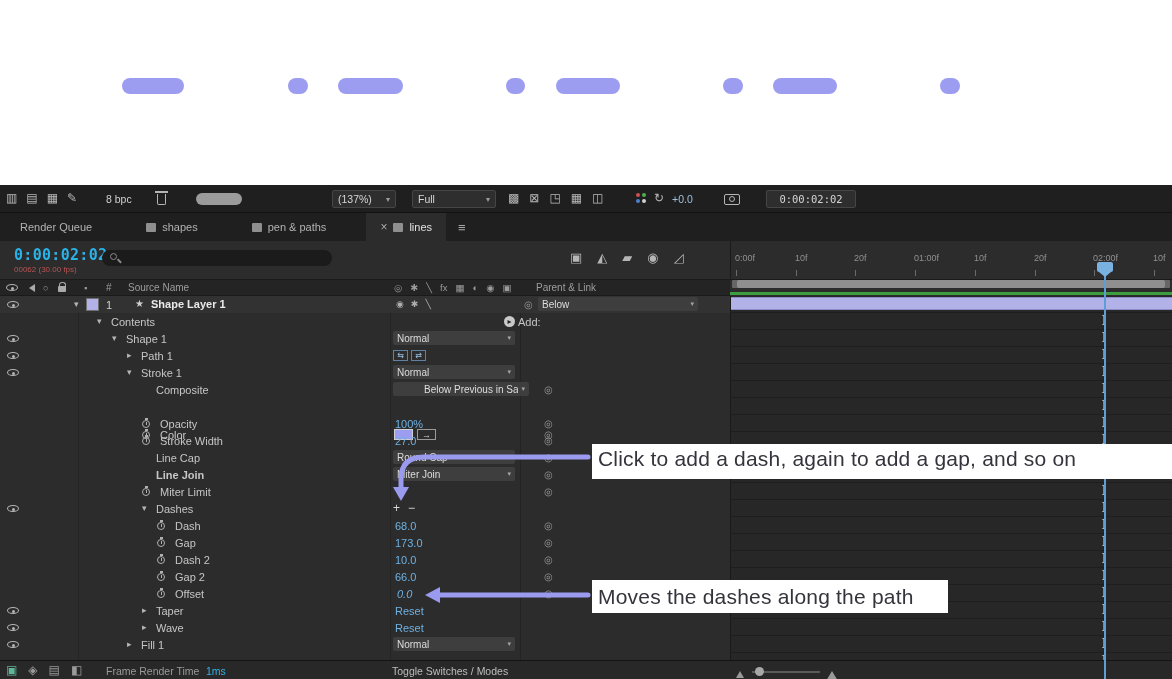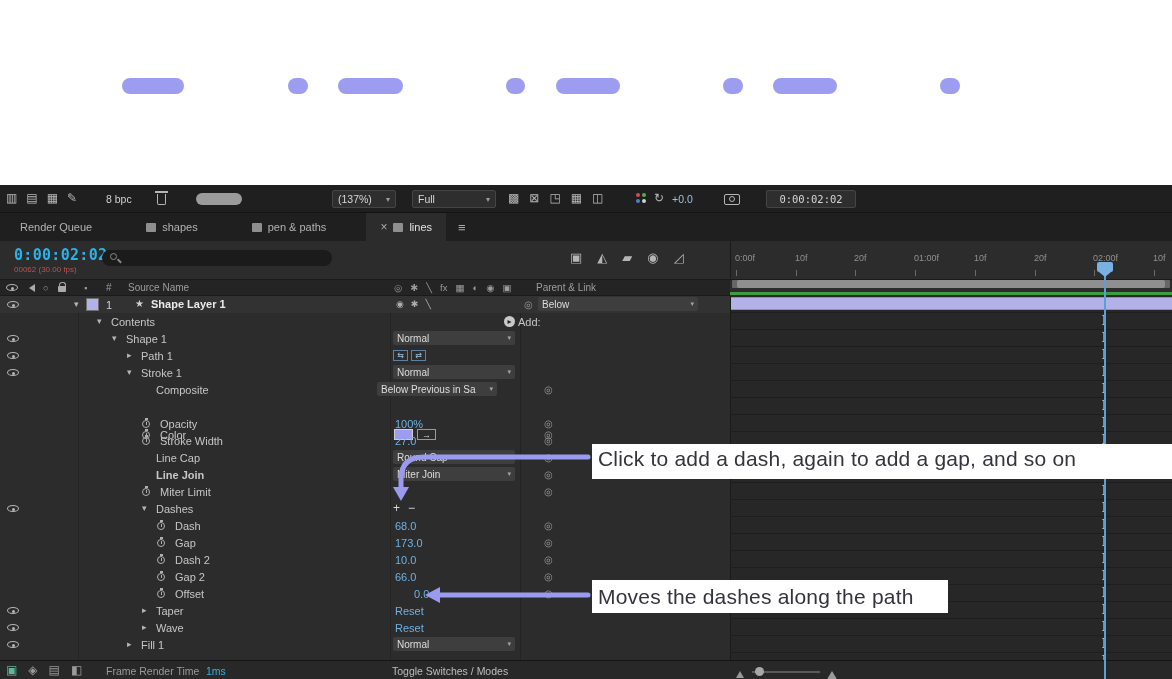--- a/index.html
+++ b/index.html
@@ -322,21 +322,21 @@
           <span class="i-eye" style="left: 7px; top: 5px;"></span>
           <span class="twirl" style="left: 127px;">▾</span>
           <span class="plabel" style="left: 141px;">Stroke 1</span>
           <div class="pdd" style="left: 393px; width: 122px;">
             <span class="pddtext">Normal</span>
             <span class="caret">▾</span>
           </div>
         </div>
         <div class="prow" style="top: 85px;">
           <span class="plabel" style="left: 156px;">Composite</span>
-          <div class="pdd" style="left: 377px; width: 120px;">
+          <div class="pdd" style="left: 393px; width: 136px; text-align: right;">
             <span class="pddtext">Below Previous in Sa</span>
             <span class="caret">▾</span>
           </div>
           <span class="whip" style="left: 544px;">◎</span>
         </div>
         <div class="prow" style="top: 102px; margin-top: 28px;">
           <span class="sw" style="left: 142px; top: 4px;"></span>
           <span class="plabel" style="left: 160px;">Color</span>
           <span class="swatch" style="left: 394px;"></span>
           <span class="arrowbox" style="left: 417px;">→</span>
@@ -402,21 +402,21 @@
         </div>
         <div class="prow" style="top: 272px;">
           <span class="sw" style="left: 157px; top: 4px;"></span>
           <span class="plabel" style="left: 175px;">Gap 2</span>
           <span class="bluev" style="left: 395px;">66.0</span>
           <span class="whip" style="left: 544px;">◎</span>
         </div>
         <div class="prow" style="top: 289px;">
           <span class="sw" style="left: 157px; top: 4px;"></span>
           <span class="plabel" style="left: 175px;">Offset</span>
-          <span class="bluev" style="left: 414px;">0.0</span>
+          <span class="bluev" style="left: 397px; font-style: italic;">0.0</span>
           <span class="whip" style="left: 544px;">◎</span>
         </div>
         <div class="prow" style="top: 306px;">
           <span class="i-eye" style="left: 7px; top: 5px;"></span>
           <span class="twirl" style="left: 142px;">▸</span>
           <span class="plabel" style="left: 156px;">Taper</span>
           <span class="bluev" style="left: 395px;">Reset</span>
         </div>
         <div class="prow" style="top: 323px;">
           <span class="i-eye" style="left: 7px; top: 5px;"></span>

